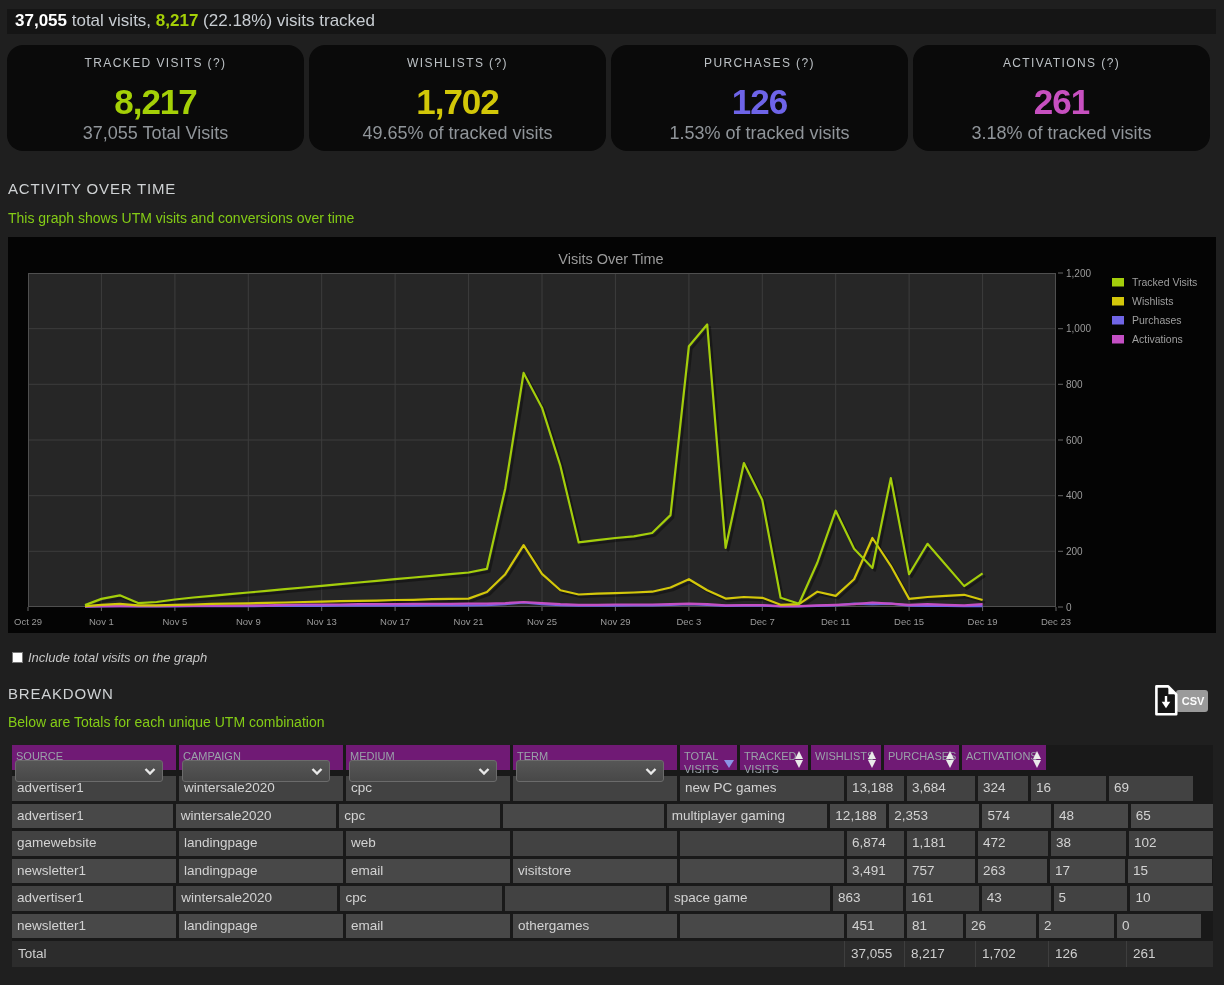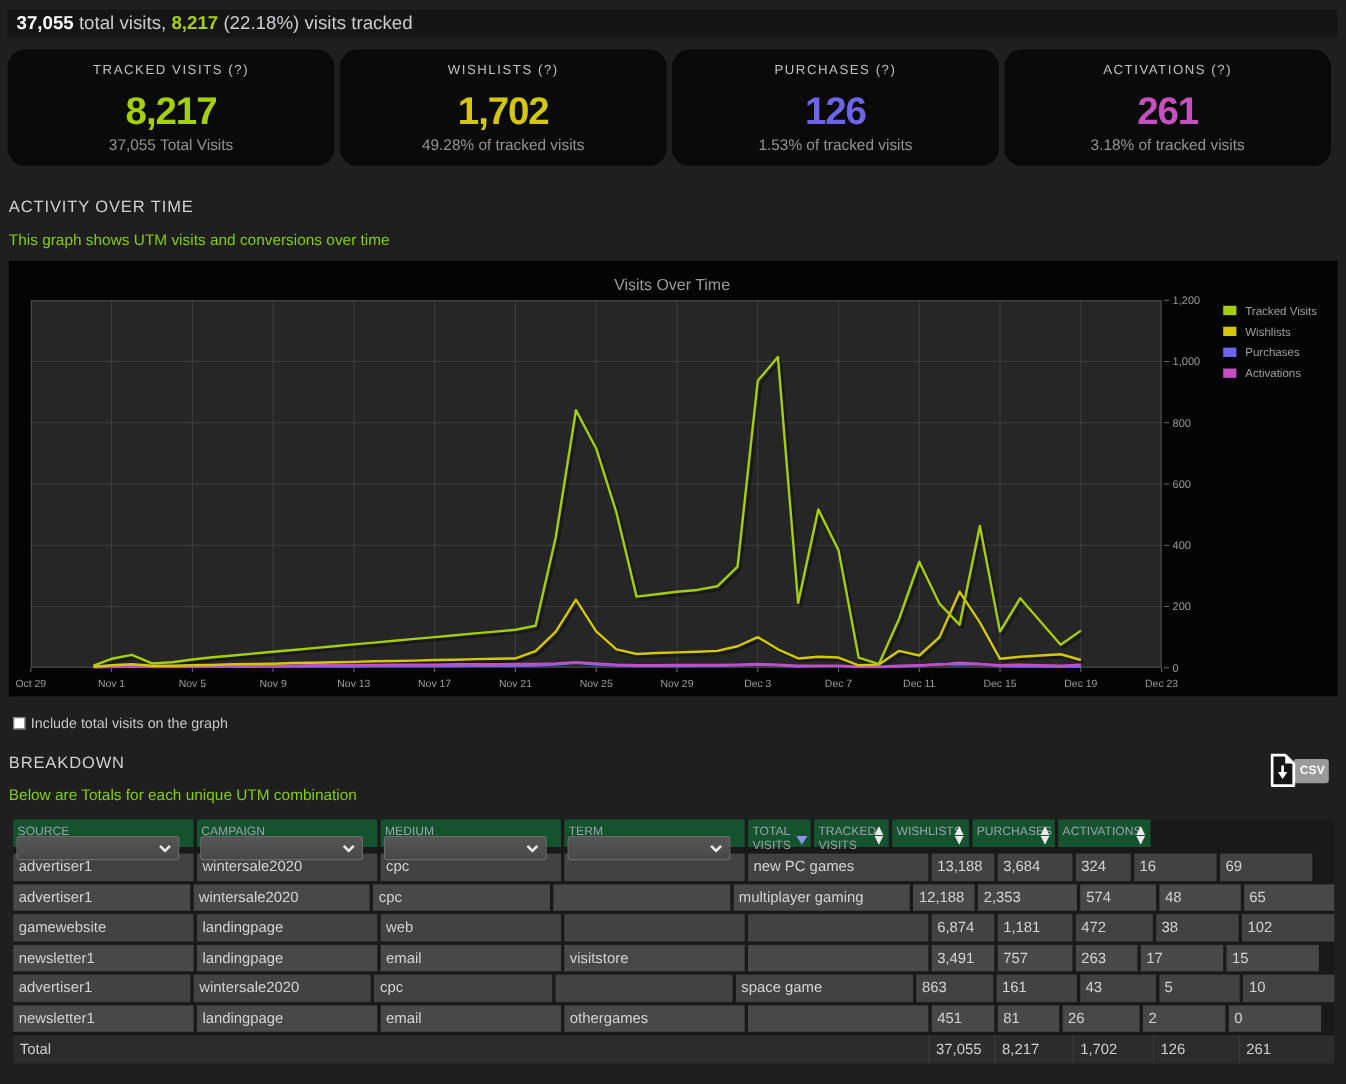--- a/index.html
+++ b/index.html
@@ -1,31 +1,31 @@
 <!DOCTYPE html>
 <html><head><meta charset="utf-8"><style>
 * { margin:0; padding:0; box-sizing:border-box; }
 body { width:1224px; height:985px; background:#1f1f1f; font-family:"Liberation Sans", sans-serif; position:relative; overflow:hidden; }
 .abs { position:absolute; }
 #topbar { left:7px; top:9px; width:1209px; height:25px; background:#151515; line-height:20px; padding-top:1.5px; padding-left:8px; font-size:17px; color:#c8cdd2; }
 #topbar b { color:#fff; } #topbar b.g { color:#a4d007; }
 .statbox { position:absolute; top:45px; width:297px; height:106px; background:#0a0a0a; text-align:center;border-radius:16px; }
 .stitle { margin-top:11px; font-size:12px; letter-spacing:1.4px; color:#bcc1c5; }
 .snum { margin-top:14px; font-size:35px; letter-spacing:-1px; font-weight:bold; line-height:36px; }
-.ssub { margin-top:3px; font-size:14px; color:#90959a; }
+.ssub { margin-top:3px; font-size:18px; color:#90959a; }
 .h1 { position:absolute; left:8px; font-size:15px; letter-spacing:0.8px; color:#cfd2d4; }
 .sub { position:absolute; left:8px; font-size:14px; color:#84cc16; }
 #chart { left:8px; top:237px; width:1208px; height:396px; background:#040404; }
-#cbrow { left:12px; top:650px; font-size:13px; color:#c6c6c6; }
+#cbrow { left:12px; top:650px; font-size:13px; color:#c6c6c6;font-style:italic; }
 #cb { display:inline-block; width:11px; height:11px; background:#fff; border:1px solid #767676; vertical-align:-1px; margin-right:5px; }
 #csvbtn { left:1176px; top:690px; width:32px; height:22px; background:#9a9a9a; border-radius:3px; color:#fafafa; font-size:11px; font-weight:bold; text-align:center; line-height:22px; padding-left:2px; }
 #csvicon { left:1155px; top:684.5px; }
 #table { left:12px; top:745px; width:1201px; background:#191919; }
 .trow { display:flex; gap:3px; margin-bottom:3px; } .trow.thead { margin-bottom:6px; } .trow.total { margin-bottom:0; }
-.hc { background:#14532d; height:25px; position:relative; padding:5px 0 0 4px; }
+.hc { background:#701a75; height:25px; position:relative; padding:5px 0 0 4px; }
 .hlabel { font-size:11px; color:#9aa3a9; letter-spacing:0; line-height:12.5px; }
 .sel { position:absolute; left:3px; top:15px; width:148px; height:22px; background:linear-gradient(#565656,#484848); border:1px solid #6b6b6b; border-radius:3px; }
 .sel svg { position:absolute; right:6px; top:7px; }
 .tdown { position:absolute; right:3px; bottom:2px; width:0; height:0; border-left:5px solid transparent; border-right:5px solid transparent; border-top:8px solid #8b95e6; }
 .updown { position:absolute; right:5px; bottom:2px; }
 .tup2 { width:0; height:0; border-left:4.5px solid transparent; border-right:4.5px solid transparent; border-bottom:8px solid #eaeaea; margin-bottom:1px; }
 .tdown2 { width:0; height:0; border-left:4.5px solid transparent; border-right:4.5px solid transparent; border-top:8px solid #eaeaea; }
 .td { height:24.5px; line-height:24.5px; padding-left:5px; font-size:13.5px; color:#d3d3d3; overflow:hidden; }
 .odd { background:#424242; }
 .even { background:#484848; }
@@ -36,21 +36,21 @@
 <body>
 <div class="abs" id="topbar"><b>37,055</b> total visits, <b class="g">8,217</b> (22.18%) visits tracked</div>
 <div class="statbox" style="left:7px">
     <div class="stitle">TRACKED VISITS (?)</div>
     <div class="snum" style="color:#a4d007">8,217</div>
     <div class="ssub">37,055 Total Visits</div>
   </div>
 <div class="statbox" style="left:309px">
     <div class="stitle">WISHLISTS (?)</div>
     <div class="snum" style="color:#d2c708">1,702</div>
-    <div class="ssub">49.28% of tracked visits</div>
+    <div class="ssub">49.65% of tracked visits</div>
   </div>
 <div class="statbox" style="left:611px">
     <div class="stitle">PURCHASES (?)</div>
     <div class="snum" style="color:#6e64e8">126</div>
     <div class="ssub">1.53% of tracked visits</div>
   </div>
 <div class="statbox" style="left:913px">
     <div class="stitle">ACTIVATIONS (?)</div>
     <div class="snum" style="color:#c750c0">261</div>
     <div class="ssub">3.18% of tracked visits</div>
@@ -263,21 +263,21 @@
       <div class="td odd" style="width:84px">102</div>
     </div>
 <div class="trow">
       <div class="td even" style="width:164px">newsletter1</div>
       <div class="td even" style="width:164px">landingpage</div>
       <div class="td even" style="width:164px">email</div>
       <div class="td even" style="width:164px">visitstore</div>
       <div class="td even" style="width:164px"></div>
       <div class="td even" style="width:57px">3,491</div>
       <div class="td even" style="width:68px">757</div>
-      <div class="td even" style="width:56px">263</div>
+      <div class="td even" style="width:69px">263</div>
       <div class="td even" style="width:75px">17</div>
       <div class="td even" style="width:84px">15</div>
     </div>
 <div class="trow">
       <div class="td odd" style="width:164px">advertiser1</div>
       <div class="td odd" style="width:164px">wintersale2020</div>
       <div class="td odd" style="width:164px">cpc</div>
       <div class="td odd" style="width:164px"></div>
       <div class="td odd" style="width:164px">space game</div>
       <div class="td odd" style="width:71px">863</div>

